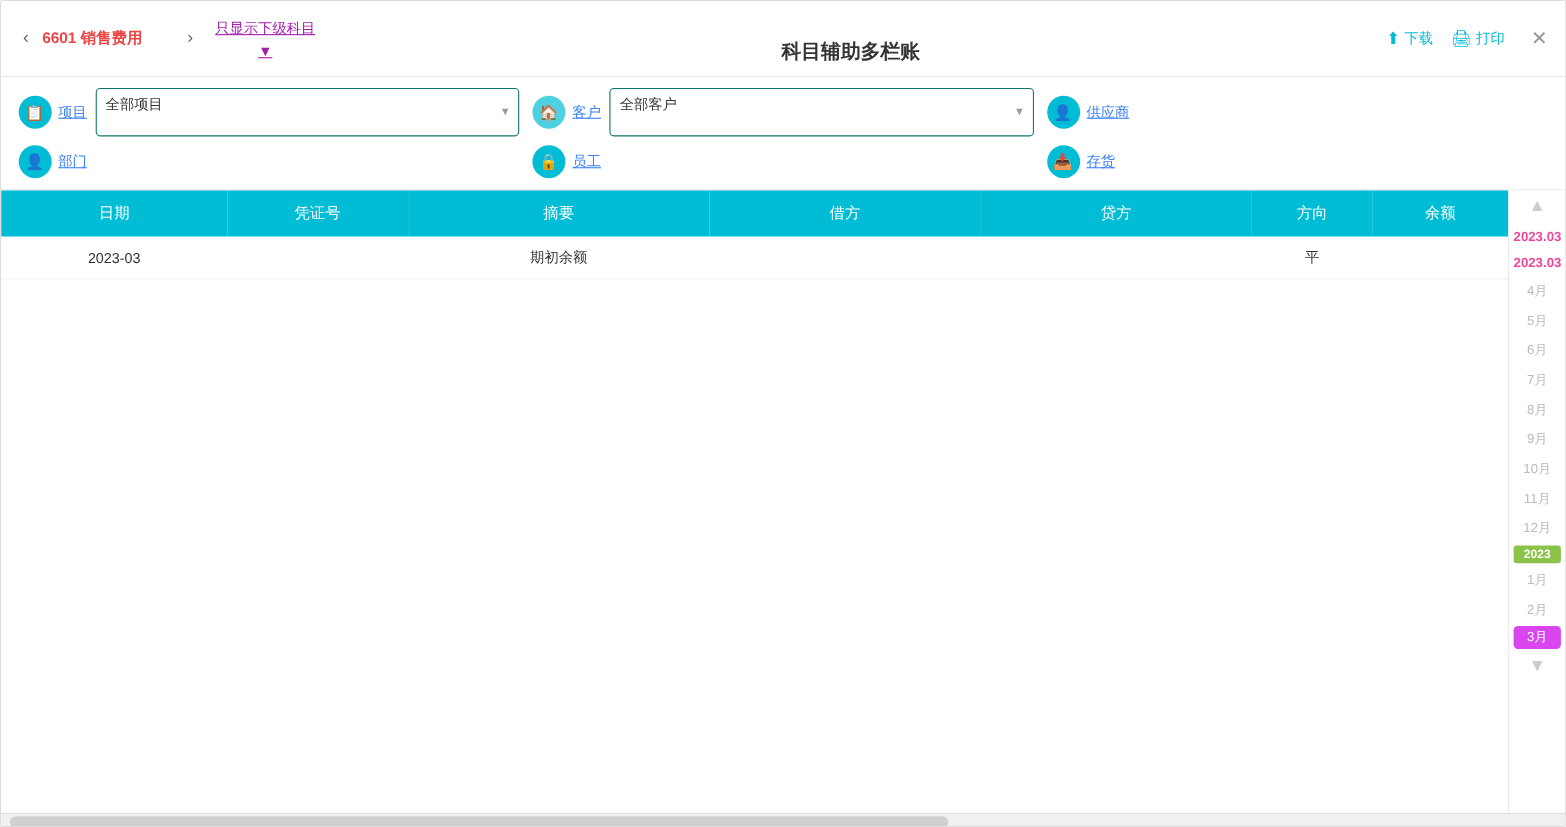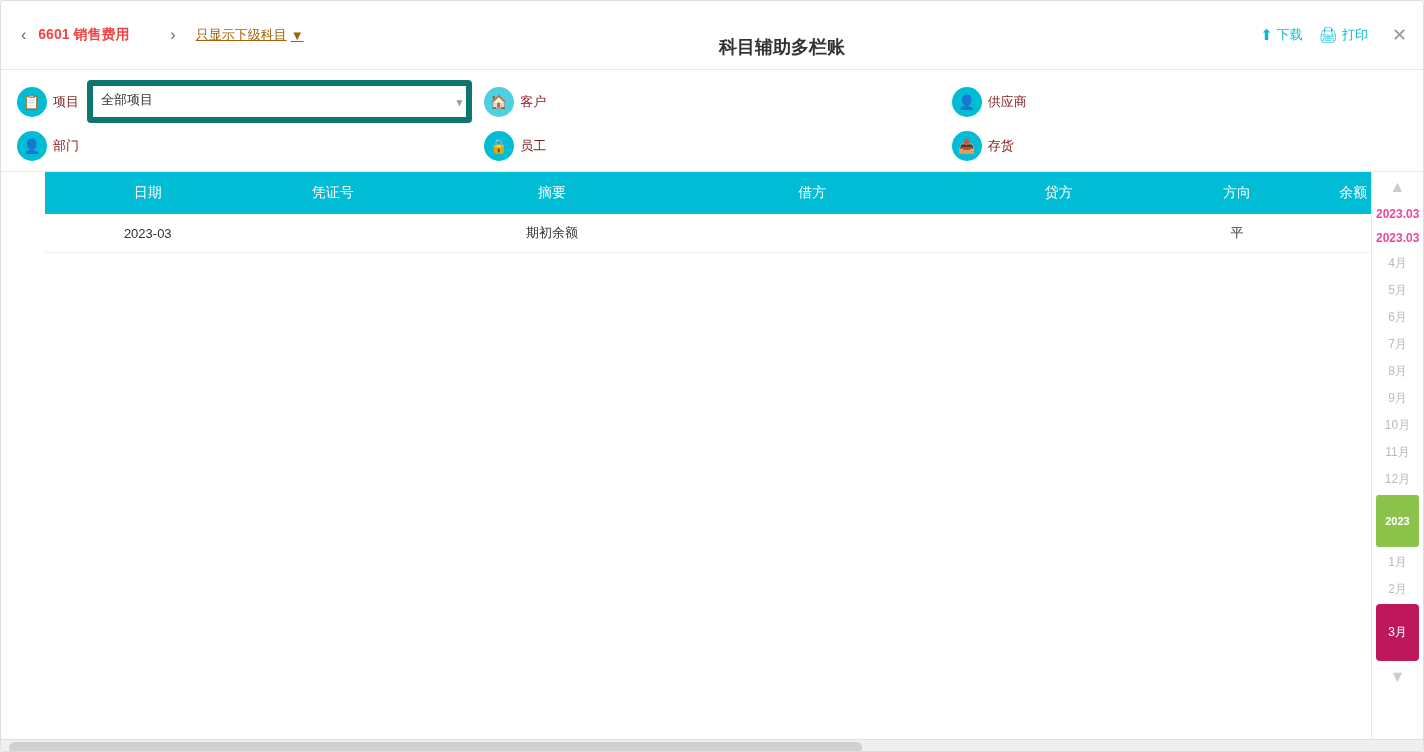--- a/index.html
+++ b/index.html
@@ -40,28 +40,29 @@
       color: #666;
       padding: 2px 4px;
     }
     .account-code {
       font-size: 14px;
       font-weight: bold;
       color: #ef4444;
       min-width: 120px;
     }
     .show-sub {
-      color: #a16207;
+      color: #a21caf;
       text-decoration: underline;
       cursor: pointer;
       display: flex;
       align-items: center;
       gap: 4px;
       font-size: 13px;
       margin-left: 8px;
+      flex-direction: column;
     }
     .page-title {
       flex: 1;
       text-align: center;
       font-size: 18px;
       font-weight: bold;
       color: #333;
       margin-top: 24px;
     }
     .top-actions {
@@ -114,43 +115,44 @@
       border-radius: 50%;
       background: #00bcd4;
       display: flex;
       align-items: center;
       justify-content: center;
       color: white;
       font-size: 14px;
       flex-shrink: 0;
     }
     .filter-label {
-      color: #7f1d1d;
+      color: #3b82f6;
       font-weight: 500;
       min-width: 28px;
+      text-decoration: underline;
     }
     .select-wrapper {
       position: relative;
       flex: 1;
     }
     .select-wrapper::after {
       content: '▼';
       position: absolute;
       right: 8px;
       top: 50%;
       transform: translateY(-50%);
       font-size: 10px;
       color: #999;
       pointer-events: none;
     }
     .select-wrapper select {
       width: 100%;
-      border: 6px solid #0f766e;
+      border: 1px solid #0f766e;
       border-radius: 4px;
-      padding: 6px 24px 10px 8px;
+      padding: 6px 24px 21px 8px;
       font-size: 13px;
       color: #333;
       background: #fff;
       cursor: pointer;
       appearance: none;
       -webkit-appearance: none;
       outline: none;
     }
     
     .content-area {
@@ -160,21 +162,20 @@
     }
     .table-area {
       flex: 1;
       overflow: auto;
       position: relative;
     }
     table {
       width: 100%;
       border-collapse: collapse;
       table-layout: fixed;
-      margin-left: 44px;
     }
     thead tr {
       background: #00bcd4;
       color: #fff;
     }
     thead th {
       padding: 12px 8px;
       text-align: center;
       font-weight: 500;
       font-size: 14px;
@@ -202,28 +203,28 @@
       border-left: 1px solid #e8e8e8;
       display: flex;
       flex-direction: column;
       align-items: center;
       overflow: hidden;
       flex-shrink: 0;
     }
     .timeline-item {
       width: 100%;
       text-align: center;
-      padding: 20px 4px;
+      padding: 2px 4px;
       font-size: 12px;
       color: #bbb;
       cursor: pointer;
       position: relative;
     }
     .timeline-item.active {
-      background: #be185d;
+      background: #d946ef;
       color: #fff;
       border-radius: 4px;
       margin: 1px 4px;
       width: calc(100% - 8px);
     }
     .timeline-item.year-label {
       background: #8bc34a;
       color: #fff;
       border-radius: 3px;
       margin: 2px 4px;
@@ -291,20 +292,25 @@
         <span class="filter-label">项目</span>
         <div class="select-wrapper">
           <select>
             <option>全部项目</option>
           </select>
         </div>
       </div>
       <div class="filter-item">
         <div class="filter-icon" style="background:#4dd0e1;">🏠</div>
         <span class="filter-label">客户</span>
+        <div class="select-wrapper">
+          <select>
+            <option>全部客户</option>
+          </select>
+        </div>
       </div>
       <div class="filter-item">
         <div class="filter-icon">👤</div>
         <span class="filter-label">供应商</span>
       </div>
     </div>
 
     <div class="filter-row">
       <div class="filter-item">
         <div class="filter-icon">👤</div>

